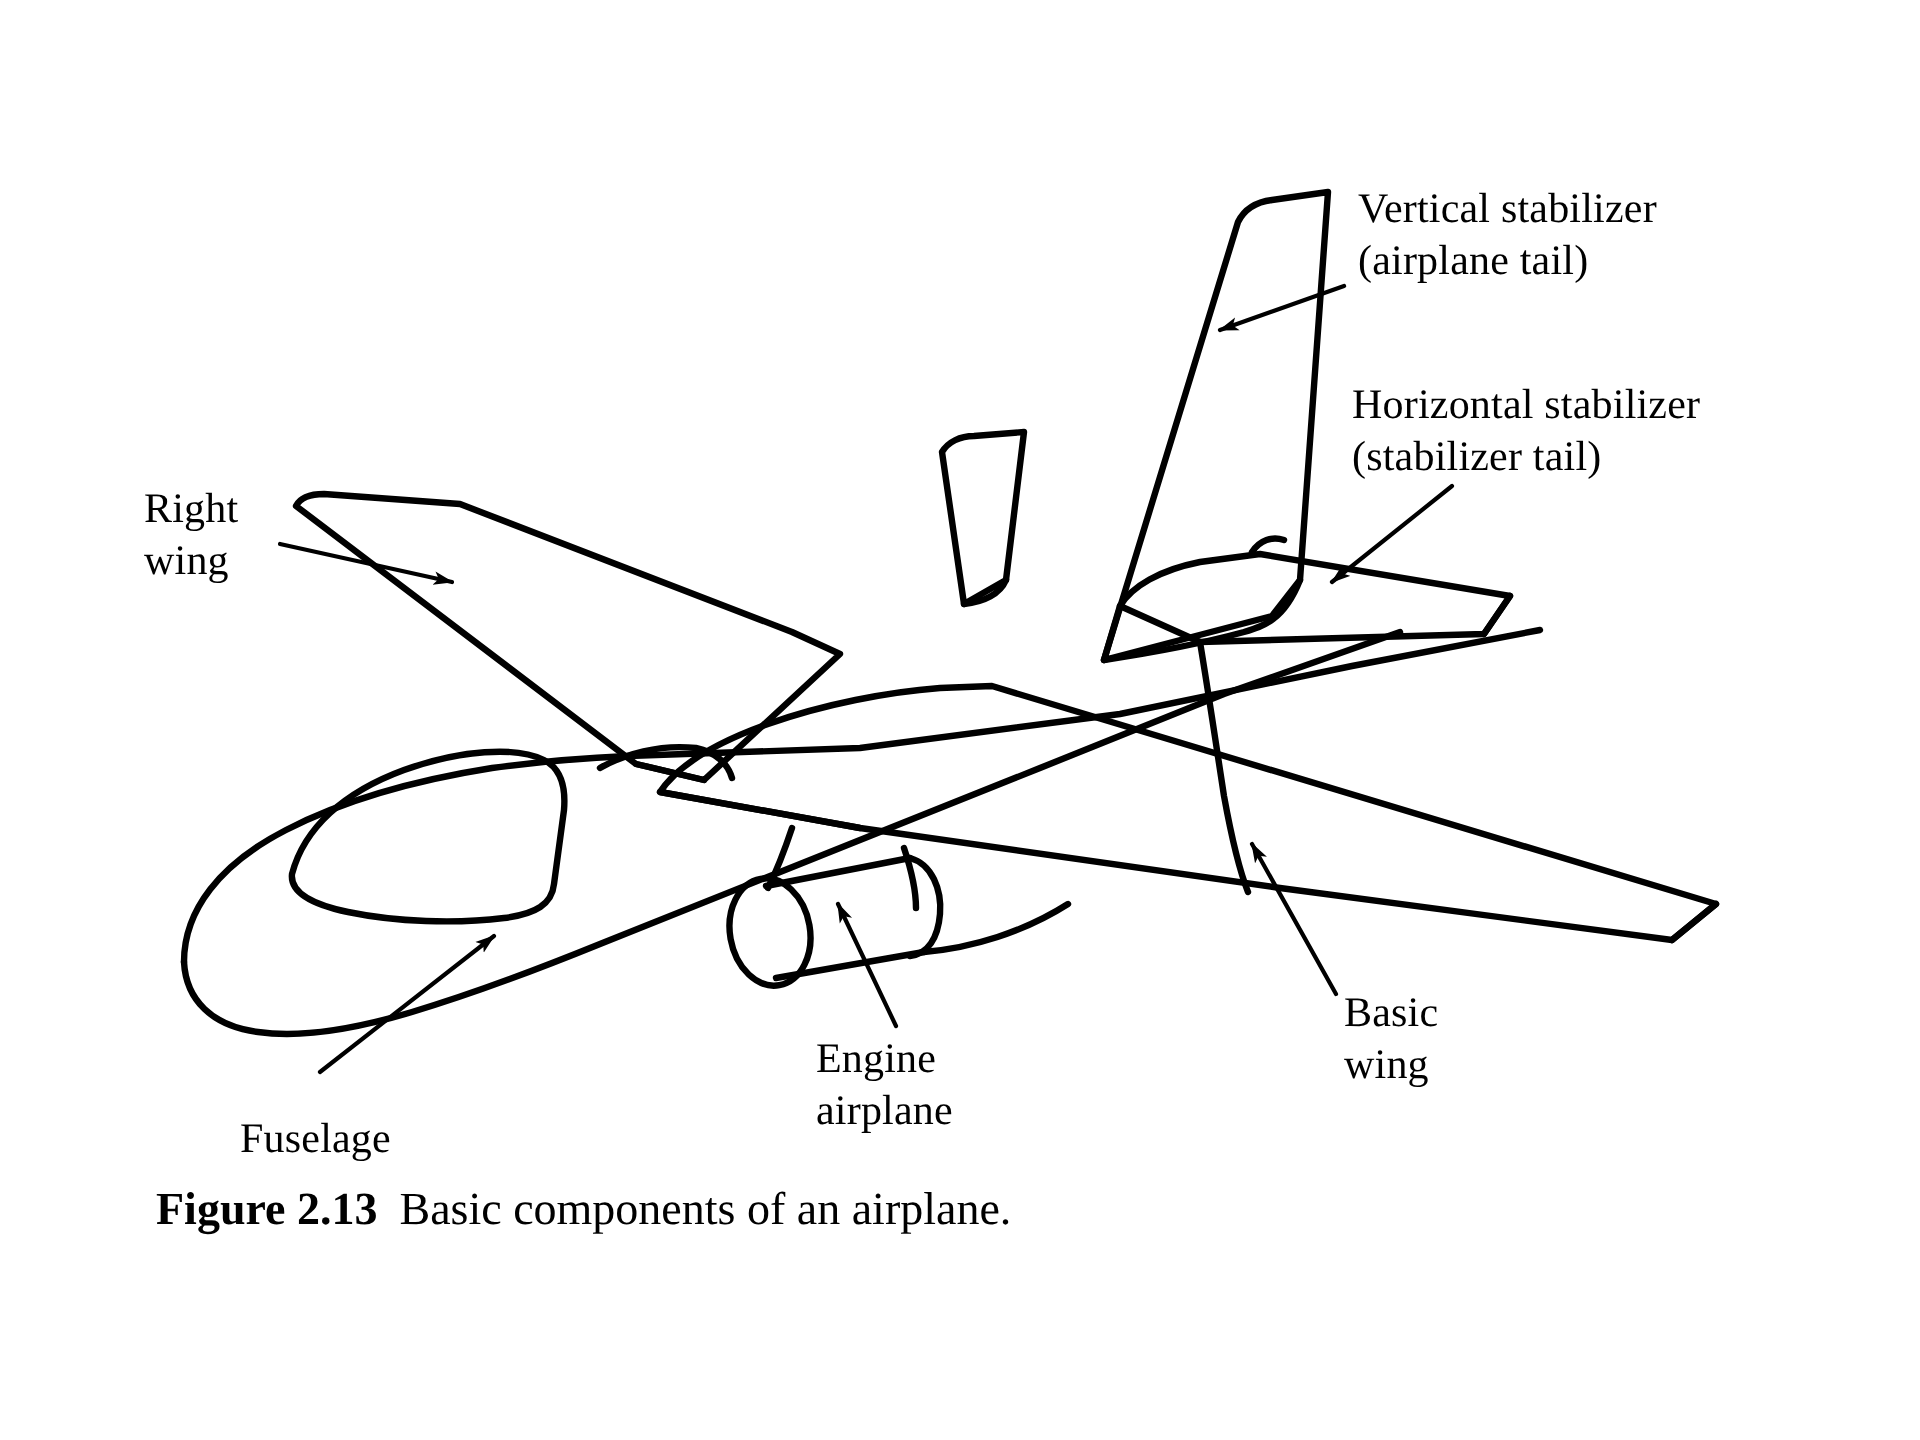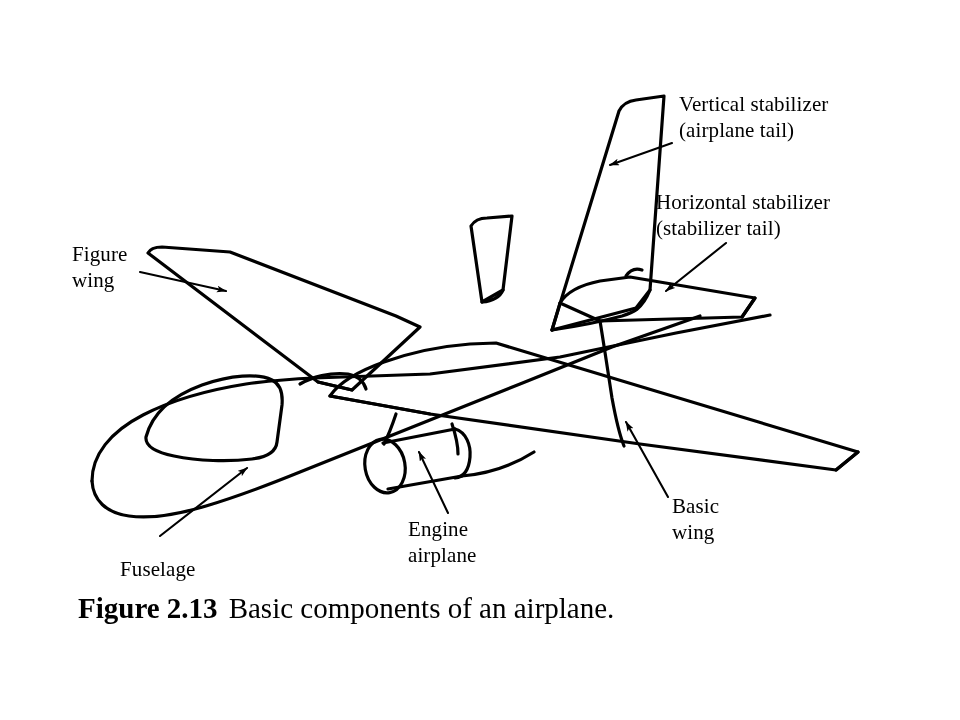--- a/index.html
+++ b/index.html
@@ -35,32 +35,32 @@
     font-size: 21px;
     line-height: 1.22;
     color: #000000;
     white-space: nowrap;
     letter-spacing: 0.1px;
   }
   .callout-label .lbl-line {
     display: block;
   }
   #label-vertical-stabilizer { left: 679px; top: 92px; }
-  #label-horizontal-stabilizer { left: 656px; top: 190px; }
+  #label-horizontal-stabilizer { left: 676px; top: 190px; }
   #label-right-wing { left: 72px; top: 242px; }
   #label-left-wing { left: 672px; top: 494px; }
   #label-fuselage { left: 120px; top: 557px; }
   #label-engine-nacelle { left: 408px; top: 517px; }
 
   #figure-caption {
     position: absolute;
     left: 78px;
     top: 592px;
     font-family: "Liberation Serif", "DejaVu Serif", serif;
-    font-size: 29px;
+    font-size: 23px;
     color: #000000;
     white-space: nowrap;
   }
   #figure-caption .caption-number {
     font-weight: bold;
     margin-right: 11px;
   }
   #figure-caption .caption-text {
     font-weight: normal;
   }
@@ -194,21 +194,21 @@
     <span class="lbl-line">Vertical stabilizer</span>
     <span class="lbl-line">(airplane tail)</span>
   </div>
 
   <div class="callout-label" id="label-horizontal-stabilizer">
     <span class="lbl-line">Horizontal stabilizer</span>
     <span class="lbl-line">(stabilizer tail)</span>
   </div>
 
   <div class="callout-label" id="label-right-wing">
-    <span class="lbl-line">Figure</span>
+    <span class="lbl-line">Right</span>
     <span class="lbl-line">wing</span>
   </div>
 
   <div class="callout-label" id="label-left-wing">
     <span class="lbl-line">Basic</span>
     <span class="lbl-line">wing</span>
   </div>
 
   <div class="callout-label" id="label-fuselage">
     <span class="lbl-line">Fuselage</span>

